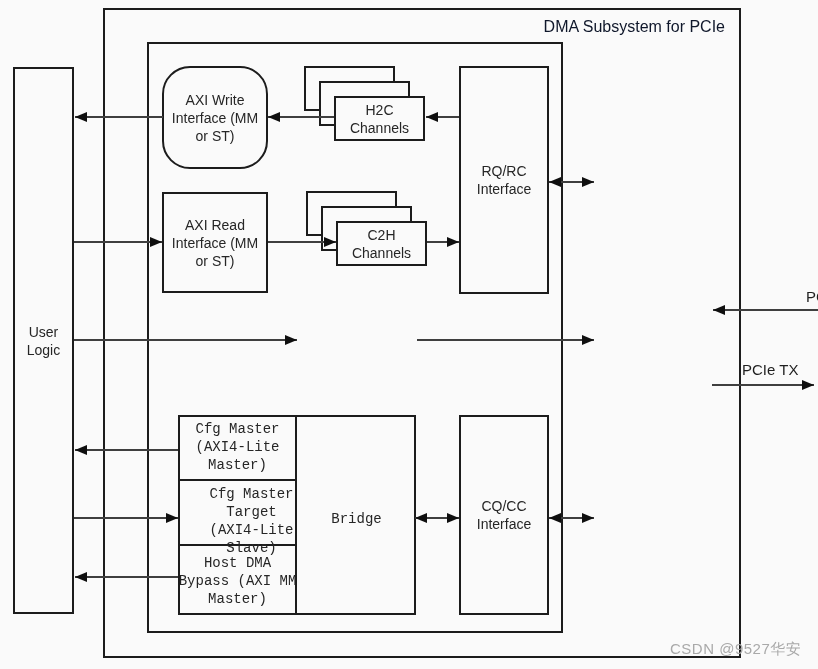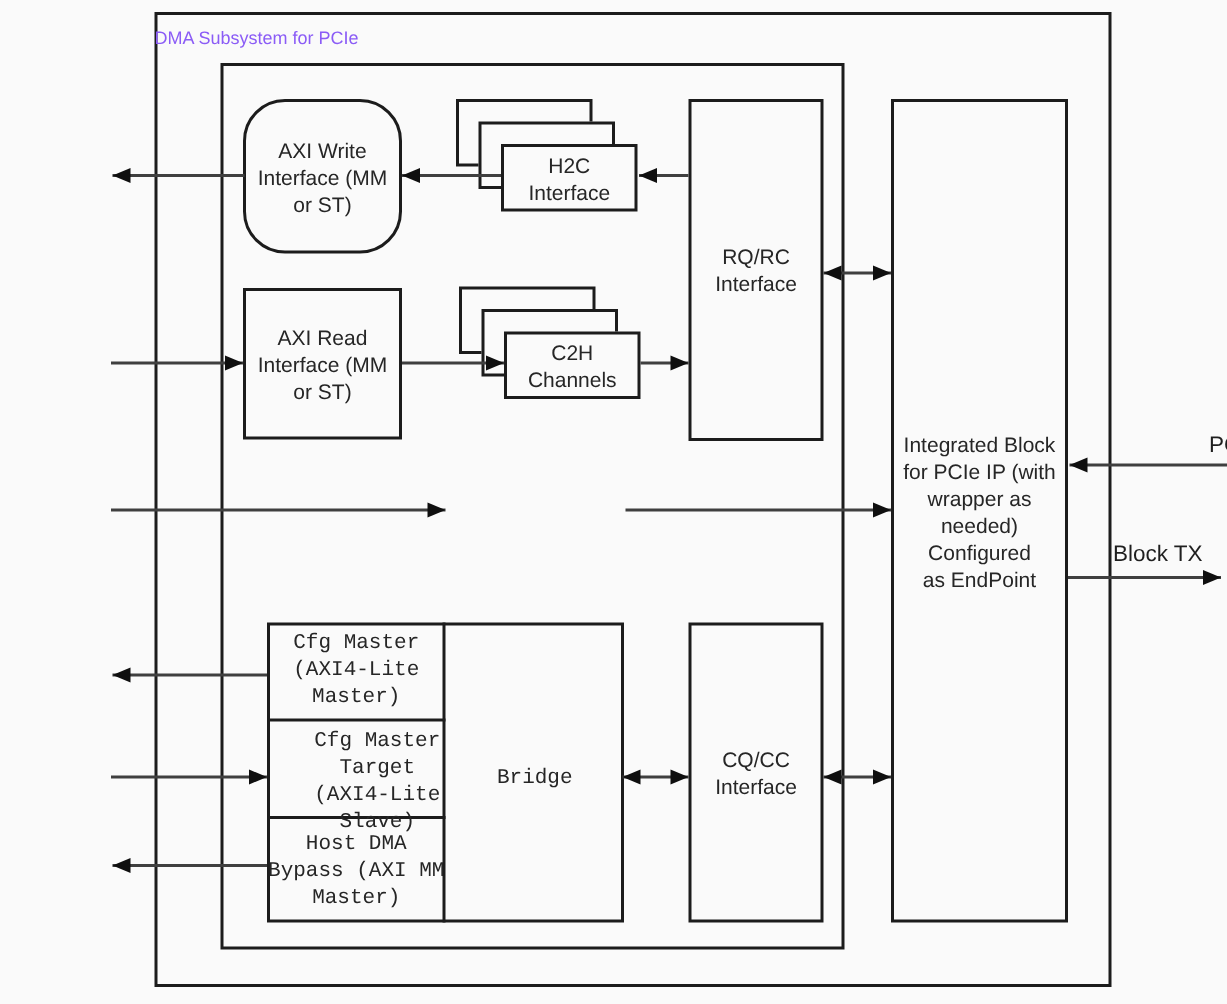--- a/index.html
+++ b/index.html
@@ -20,45 +20,47 @@
     display:flex;align-items:center;justify-content:center;text-align:center;
     font-size:14px;line-height:18px;white-space:pre-line;font-family:Liberation Mono, monospace;
   }
   .ln{position:absolute;height:2px;background:#3f3f3f;}
   .vln{position:absolute;width:2px;background:#1c1c1c;}
   .hdv{position:absolute;height:2px;background:#1c1c1c;}
   .al{position:absolute;width:0;height:0;border-top:5px solid transparent;
       border-bottom:5px solid transparent;border-right:12px solid #0f0f0f;}
   .ar{position:absolute;width:0;height:0;border-top:5px solid transparent;
       border-bottom:5px solid transparent;border-left:12px solid #0f0f0f;}
-  .title{position:absolute;font-size:12px;color:#8b5cf6;text-align:left;}
+  .title{position:absolute;font-size:16px;color:#0f172a;text-align:right;}
   .plabel{position:absolute;font-size:15px;color:#1f1f1f;white-space:nowrap;}
   .wm{position:absolute;font-size:15px;color:#a9a9a9;white-space:nowrap;z-index:20;letter-spacing:0.5px;}
 </style>
 </head>
 <body>
 
 <div id="stage">
 
   <div class="frame" style="left:103px;top:8px;width:638px;height:650px;"></div>
   <div class="title" style="left:103px;top:18px;width:622px;">DMA Subsystem for PCIe</div>
   <div class="frame" style="left:147px;top:42px;width:416px;height:591px;"></div>
 
+  <div class="box" style="left:13px;top:67px;width:61px;height:547px;">User
+Logic</div>
 
   <div class="box" style="left:162px;top:66px;width:106px;height:103px;border-radius:28px;">AXI Write
 Interface (MM
 or ST)</div>
   <div class="box" style="left:162px;top:192px;width:106px;height:101px;">AXI Read
 Interface (MM
 or ST)</div>
 
   <div class="box" style="left:304px;top:66px;width:91px;height:45px;"></div>
   <div class="box" style="left:319px;top:81px;width:91px;height:45px;"></div>
   <div class="box" style="left:334px;top:96px;width:91px;height:45px;">H2C
-Interface</div>
+Channels</div>
 
   <div class="box" style="left:306px;top:191px;width:91px;height:45px;"></div>
   <div class="box" style="left:321px;top:206px;width:91px;height:45px;"></div>
   <div class="box" style="left:336px;top:221px;width:91px;height:45px;">C2H
 Channels</div>
 
   <div class="box" style="left:459px;top:66px;width:90px;height:228px;">RQ/RC
 Interface</div>
 
 
@@ -72,29 +74,23 @@
   <div class="zone" style="left:178px;top:481px;width:119px;height:79px;padding-left:28px;">Cfg Master Target
 (AXI4-Lite Slave)</div>
   <div class="zone" style="left:178px;top:546px;width:119px;height:69px;">Host DMA
 Bypass (AXI MM
 Master)</div>
   <div class="zone" style="left:297px;top:423px;width:119px;height:192px;">Bridge</div>
 
   <div class="box" style="left:459px;top:415px;width:90px;height:200px;">CQ/CC
 Interface</div>
 
-  <div class="box" style="left:594px;top:66px;width:118px;height:549px;">Integrated Block
-for PCIe IP (with
-wrapper as
-needed)
-Configured
-as EndPoint</div>
 
   <div class="plabel" style="left:770px;top:288px;margin-left:36px;">PCIe RX</div>
-  <div class="plabel" style="left:742px;top:361px;">Block TX</div>
+  <div class="plabel" style="left:742px;top:361px;">PCIe TX</div>
 
   <div class="ln" style="left:75px;top:116px;width:88px;"></div>
   <div class="al" style="left:75px;top:112px;"></div>
   <div class="ln" style="left:268px;top:116px;width:66px;"></div>
   <div class="al" style="left:268px;top:112px;"></div>
   <div class="ln" style="left:426px;top:116px;width:33px;"></div>
   <div class="al" style="left:426px;top:112px;"></div>
 
   <div class="ln" style="left:74px;top:241px;width:88px;"></div>
   <div class="ar" style="left:150px;top:237px;"></div>
@@ -125,14 +121,15 @@
   <div class="ar" style="left:582px;top:513px;"></div>
 
   <div class="ln" style="left:75px;top:576px;width:103px;"></div>
   <div class="al" style="left:75px;top:572px;"></div>
 
   <div class="ln" style="left:713px;top:309px;width:105px;"></div>
   <div class="al" style="left:713px;top:305px;"></div>
   <div class="ln" style="left:712px;top:384px;width:102px;"></div>
   <div class="ar" style="left:802px;top:380px;"></div>
 
+  <div class="wm" style="left:670px;top:640px;">CSDN @9527华安</div>
 
 </div>
 
 </body></html>

